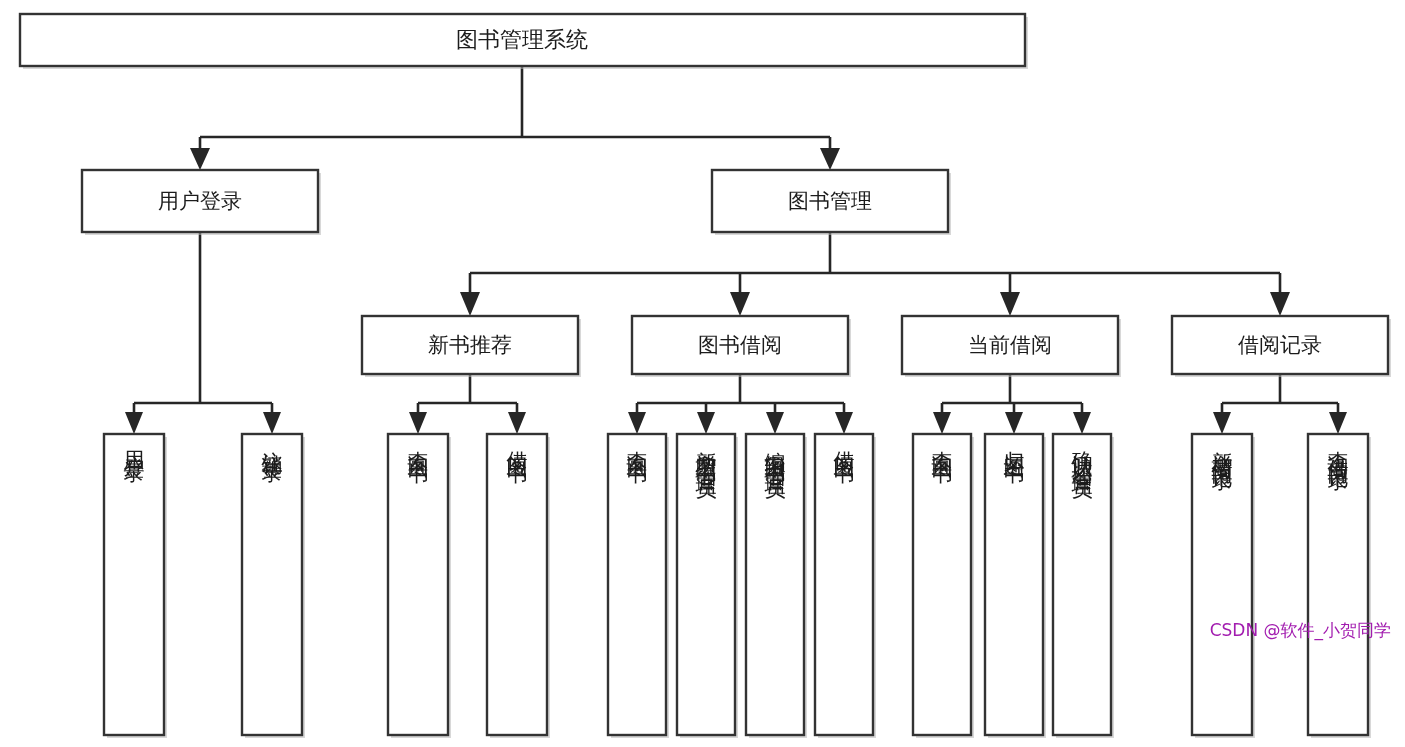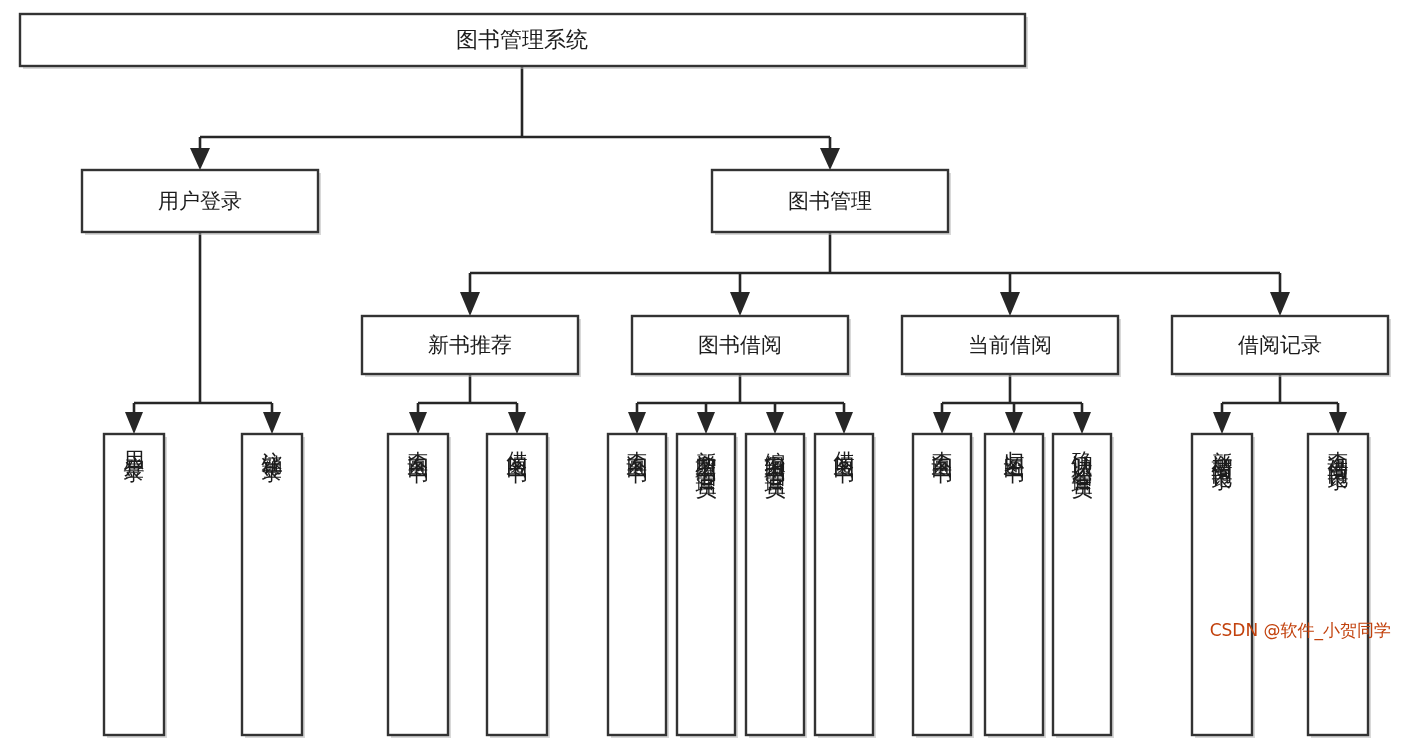--- a/index.html
+++ b/index.html
@@ -73,21 +73,21 @@
     color: #1c1c1c;
     letter-spacing: 4px;
     white-space: nowrap;
   }
   .watermark {
     position: absolute;
     right: 14px;
     bottom: 6px;
     font-family: "DejaVu Sans", "Liberation Sans", sans-serif;
     font-size: 17px;
-    color: #c2410c;
+    color: #a21caf;
     white-space: nowrap;
     user-select: none;
   }
 </style>
 </head>
 <body>
 
 <div id="diagram-root">
 
   <svg class="diagram-canvas" viewBox="0 0 1405 747" xmlns="http://www.w3.org/2000/svg">

